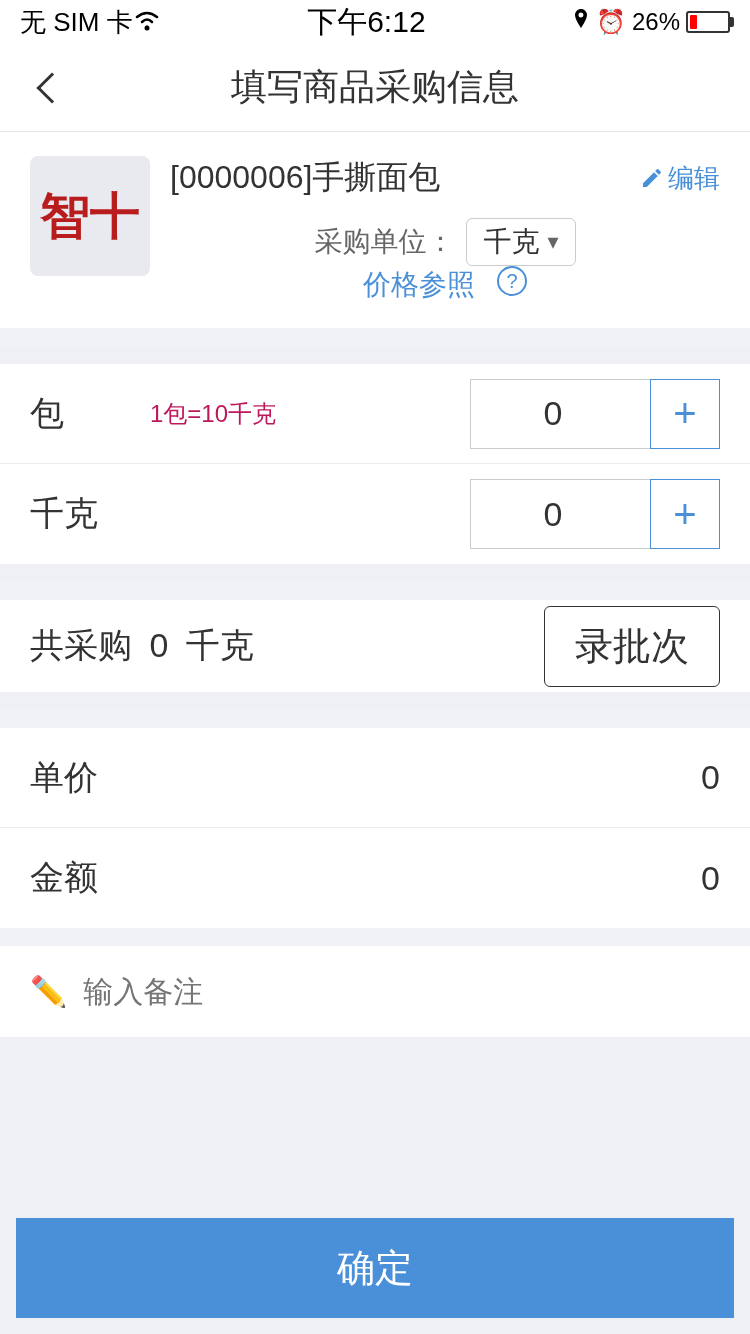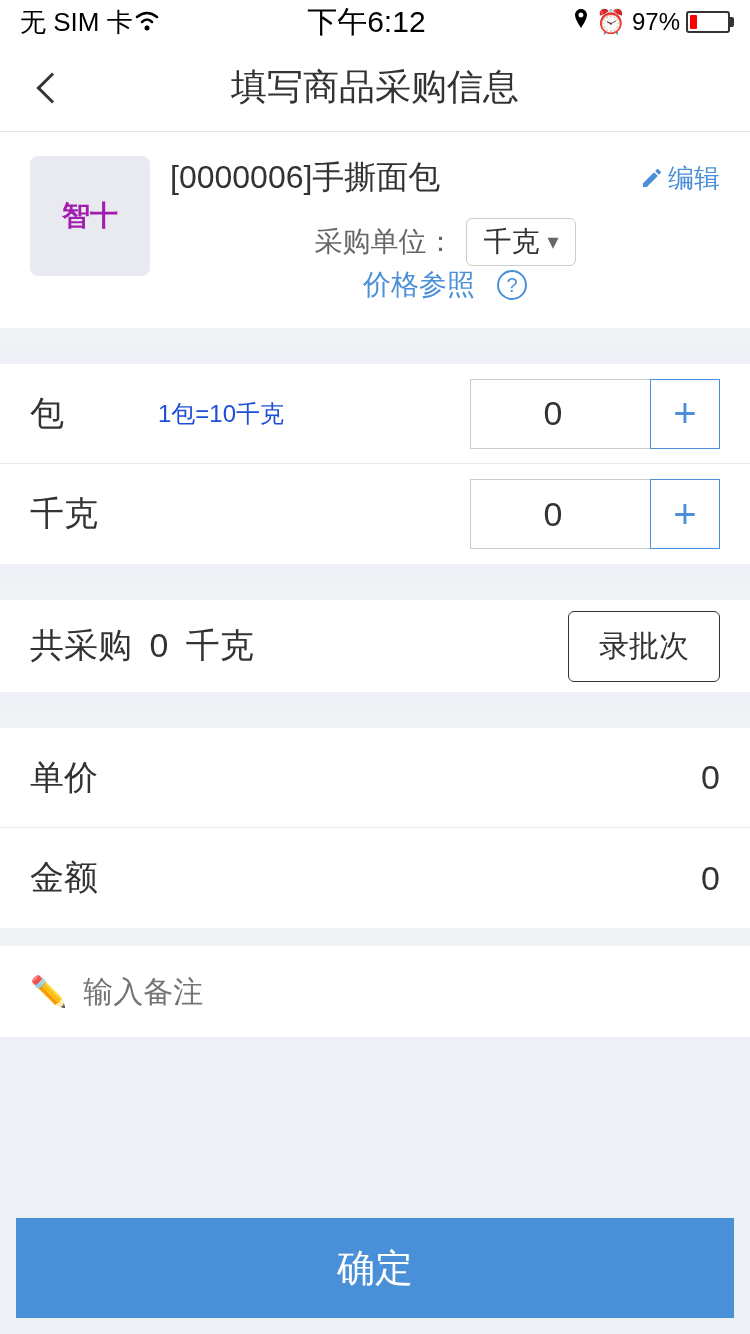--- a/index.html
+++ b/index.html
@@ -88,22 +88,22 @@
       width: 120px;
       height: 120px;
       background: #e8eaf0;
       border-radius: 8px;
       display: flex;
       align-items: center;
       justify-content: center;
       flex-shrink: 0;
     }
     .product-image-inner {
-      font-size: 28px;
-      color: #a21caf;
+      font-size: 50px;
+      color: #b91c1c;
       font-weight: 700;
       text-align: center;
       line-height: 1.2;
     }
     .product-info { flex: 1; }
     .product-name-row {
       display: flex;
       align-items: center;
       justify-content: space-between;
       margin-bottom: 18px;
@@ -138,21 +138,20 @@
     }
     .unit-select-arrow {
       margin-left: 8px;
       font-size: 22px;
       color: #666;
     }
     .price-ref {
       font-size: 28px;
       color: #4a90d9;
       display: flex;
-      align-items: center;
       gap: 22px;
       cursor: pointer;
     }
     .price-ref-icon {
       width: 30px;
       height: 30px;
       border: 2px solid #4a90d9;
       border-radius: 50%;
       display: flex;
       align-items: center;
@@ -179,22 +178,21 @@
       border-bottom: 1px solid #e8eaed;
     }
     .input-row:last-child { border-bottom: none; }
     .input-label {
       font-size: 34px;
       color: #333;
       min-width: 120px;
     }
     .input-sublabel {
       font-size: 24px;
-      color: #1d4ed8;
-      margin-left: 8px;
+      color: #be185d;
     }
     .input-spacer { flex: 1; }
     .qty-input-wrapper {
       display: flex;
       align-items: center;
       gap: 0;
     }
     .qty-input {
       width: 180px;
       height: 70px;
@@ -233,21 +231,21 @@
     }
     .summary-text {
       font-size: 34px;
       color: #333;
     }
     .summary-spacer { flex: 1; }
     .record-btn {
       border: 1px solid #333;
       border-radius: 6px;
       padding: 14px 30px;
-      font-size: 30px;
+      font-size: 38px;
       color: #333;
       background: #fff;
       cursor: pointer;
       margin-left: 28px;
     }
 
     
     .info-section {
       background: #fff;
       margin-top: 18px;
@@ -336,21 +334,21 @@
     </span>
   </div>
   <div class="status-center">下午6:12</div>
   <div class="status-right">
     <span>
       <svg width="18" height="22" viewBox="0 0 18 22" fill="#000">
           <path d="M9 1C5.7 1 3 3.7 3 7c0 4.5 6 13 6 13s6-8.5 6-13c0-3.3-2.7-6-6-6zm0 8.5a2.5 2.5 0 1 1 0-5 2.5 2.5 0 0 1 0 5z"></path>
         </svg>
     </span>
     <span>⏰</span>
-    <span>97%</span>
+    <span>26%</span>
     <span class="battery-icon">
       <span class="battery-fill"></span>
     </span>
   </div>
 </div>
 
 <div class="nav-bar">
   <div class="nav-back">
     <div class="nav-back-arrow"></div>
   </div>

